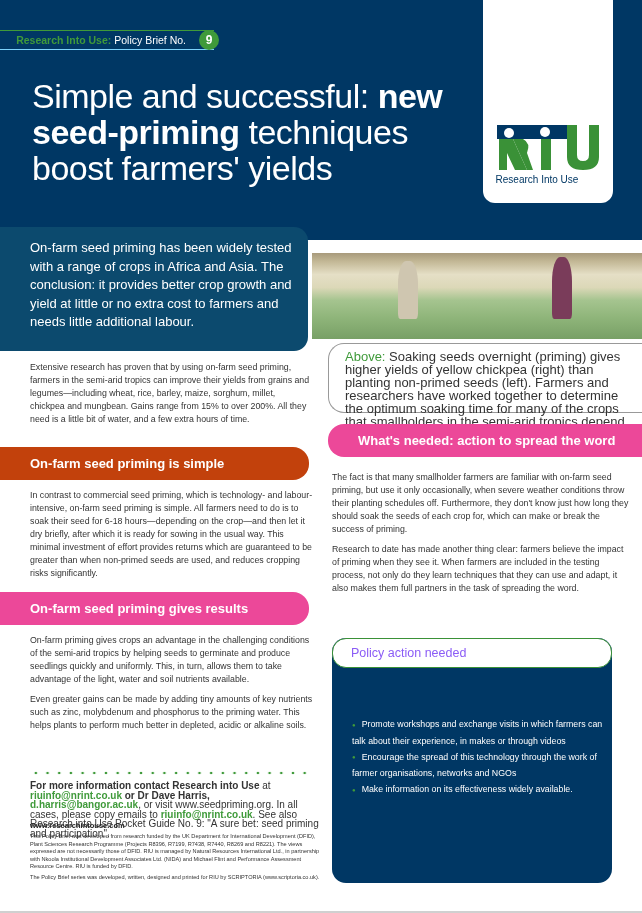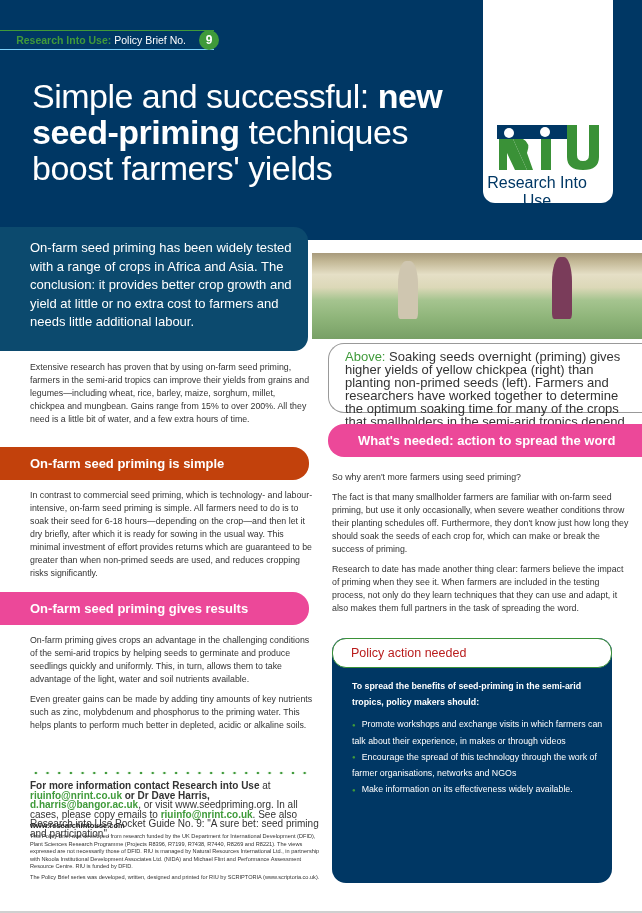--- a/index.html
+++ b/index.html
@@ -14,21 +14,21 @@
   .brief-text .white { color: #fff; }
   .brief-num { position: absolute; left: 199px; top: 30px; width: 20px; height: 20px; border-radius: 50%;
     background: #3f9a3a; color: #fff; font-size: 12px; font-weight: bold; text-align: center; line-height: 20px; }
 
   .title { position: absolute; left: 32px; top: 78px; color: #fff; font-size: 34px; line-height: 36px; font-weight: normal; letter-spacing: -0.5px; }
   .title b { font-weight: bold; }
 
   .logo-card { position: absolute; left: 483px; top: 0; width: 130px; height: 203px; background: #fff;
     border-radius: 0 0 12px 12px; }
   .logo-mark { position: absolute; left: 14px; top: 125px; width: 102px; height: 45px; }
-  .logo-text { position: absolute; left: 0; width: 108px; top: 174px; text-align: center; color: #003764; font-size: 16px; }
+  .logo-text { position: absolute; left: 0; width: 108px; top: 174px; text-align: center; color: #003764; font-size: 10px; }
 
   .intro-box { position: absolute; left: 0; top: 227px; width: 308px; height: 124px; background: #0c4a6e;
     border-radius: 0 14px 14px 0; padding: 12px 10px 0 30px; color: #fff; font-size: 13px; line-height: 18.5px; }
 
   .photo { position: absolute; left: 312px; top: 253px; width: 330px; height: 86px; overflow: hidden;
     background: linear-gradient(180deg, #a89a7c 0%, #c3b896 10%, #e5dfc6 25%, #dcd8b8 40%, #a5c48f 55%, #8fb57a 75%, #78a066 100%); }
   .person { position: absolute; border-radius: 40% 40% 10% 10%; }
 
   .caption { position: absolute; left: 328px; top: 343px; width: 314px; height: 70px; border: 1px solid #999;
     border-right: none; border-radius: 16px 0 0 16px; padding: 6px 10px 0 16px; font-size: 13px; line-height: 13px; color: #333; }
@@ -48,21 +48,21 @@
 
   .contact { position: absolute; left: 30px; top: 781px; width: 290px; font-size: 10px; line-height: 9.5px; color: #333; }
   .contact b { font-weight: bold; }
   .contact .g { color: #3f9a3a; font-weight: bold; }
   .web { position: absolute; left: 30px; top: 821px; font-size: 7.5px; font-weight: bold; color: #222; }
   .fine { position: absolute; left: 30px; top: 833px; width: 290px; font-size: 5.6px; line-height: 7.6px; color: #333; }
   .fine2 { position: absolute; left: 30px; top: 874px; width: 290px; font-size: 5.6px; line-height: 7.6px; color: #333; }
 
   .policy { position: absolute; left: 332px; top: 638px; width: 280px; height: 245px; background: #003764; border-radius: 14px; }
   .policy-head { position: absolute; left: 0; top: 0; width: 280px; height: 30px; background: #fff; border: 1.5px solid #3a9137;
-    border-radius: 14px 14px 14px 14px / 14px 14px 14px 14px; color: #b91c1c; font-size: 12.5px; line-height: 28px; padding-left: 18px; }
+    border-radius: 14px 14px 14px 14px / 14px 14px 14px 14px; color: #8b5cf6; font-size: 12.5px; line-height: 28px; padding-left: 18px; }
   .policy-intro { position: absolute; left: 20px; top: 40px; width: 250px; color: #fff; font-weight: bold; font-size: 8.8px; line-height: 16px; }
   .policy-list { position: absolute; left: 20px; top: 78px; width: 255px; list-style: none; color: #fff; font-size: 8.8px; line-height: 16px; }
   .policy-list li::before { content: "\25CF"; color: #3f9a3a; font-size: 6px; vertical-align: middle; margin-right: 6px; }
   .page-bottom { position: absolute; left: 0; top: 911px; width: 642px; height: 2px; background: #d0d0d0; }
 </style>
 </head>
 <body>
 
 <div class="header">
   <div class="brief-bar">
@@ -123,28 +123,26 @@
 
 <div class="contact">
   <b>For more information contact Research into Use</b><span> at </span><a class="g">riuinfo@nrint.co.uk</a><b> or </b><b>Dr Dave Harris,</b> <a class="g">d.harris@bangor.ac.uk</a><span>, or visit www.seedpriming.org. In all cases, please copy emails to </span><a class="g">riuinfo@nrint.co.uk</a><span>. See also Research into Use Pocket Guide No. 9: "A sure bet: seed priming and participation".</span>
 </div>
 <a class="web">www.researchintouse.com</a>
 <div class="fine">This Policy Brief was developed from research funded by the UK Department for International Development (DFID), Plant Sciences Research Programme (Projects R8396, R7199, R7438, R7440, R8269 and R8221). The views expressed are not necessarily those of DFID. RIU is managed by Natural Resources International Ltd., in partnership with Nkoola Institutional Development Associates Ltd. (NIDA) and Michael Flint and Performance Assessment Resource Centre. RIU is funded by DFID.</div>
 <div class="fine2">The Policy Brief series was developed, written, designed and printed for RIU by SCRIPTORIA (www.scriptoria.co.uk).</div>
 
 <div class="sec-head sec-green round-left" style="left:328px; top:424px; width:314px;">What's needed: action to spread the word</div>
 <div class="body-text" style="left:332px; top:471px; width:300px;">
-  <p>So why aren't more farmers using seed priming?</p>
   <p>The fact is that many smallholder farmers are familiar with on-farm seed priming, but use it only occasionally, when severe weather conditions throw their planting schedules off. Furthermore, they don't know just how long they should soak the seeds of each crop for, which can make or break the success of priming.</p>
   <p>Research to date has made another thing clear: farmers believe the impact of priming when they see it. When farmers are included in the testing process, not only do they learn techniques that they can use and adapt, it also makes them full partners in the task of spreading the word.</p>
 </div>
 
 <div class="policy">
   <div class="policy-head">Policy action needed</div>
-  <div class="policy-intro">To spread the benefits of seed-priming in the semi-arid tropics, policy makers should:</div>
   <ul class="policy-list">
     <li>Promote workshops and exchange visits in which farmers can talk about their experience, in makes or through videos</li>
     <li>Encourage the spread of this technology through the work of farmer organisations, networks and NGOs</li>
     <li>Make information on its effectiveness widely available.</li>
   </ul>
 </div>
 
 <div class="page-bottom"></div>
 
 </body></html>

